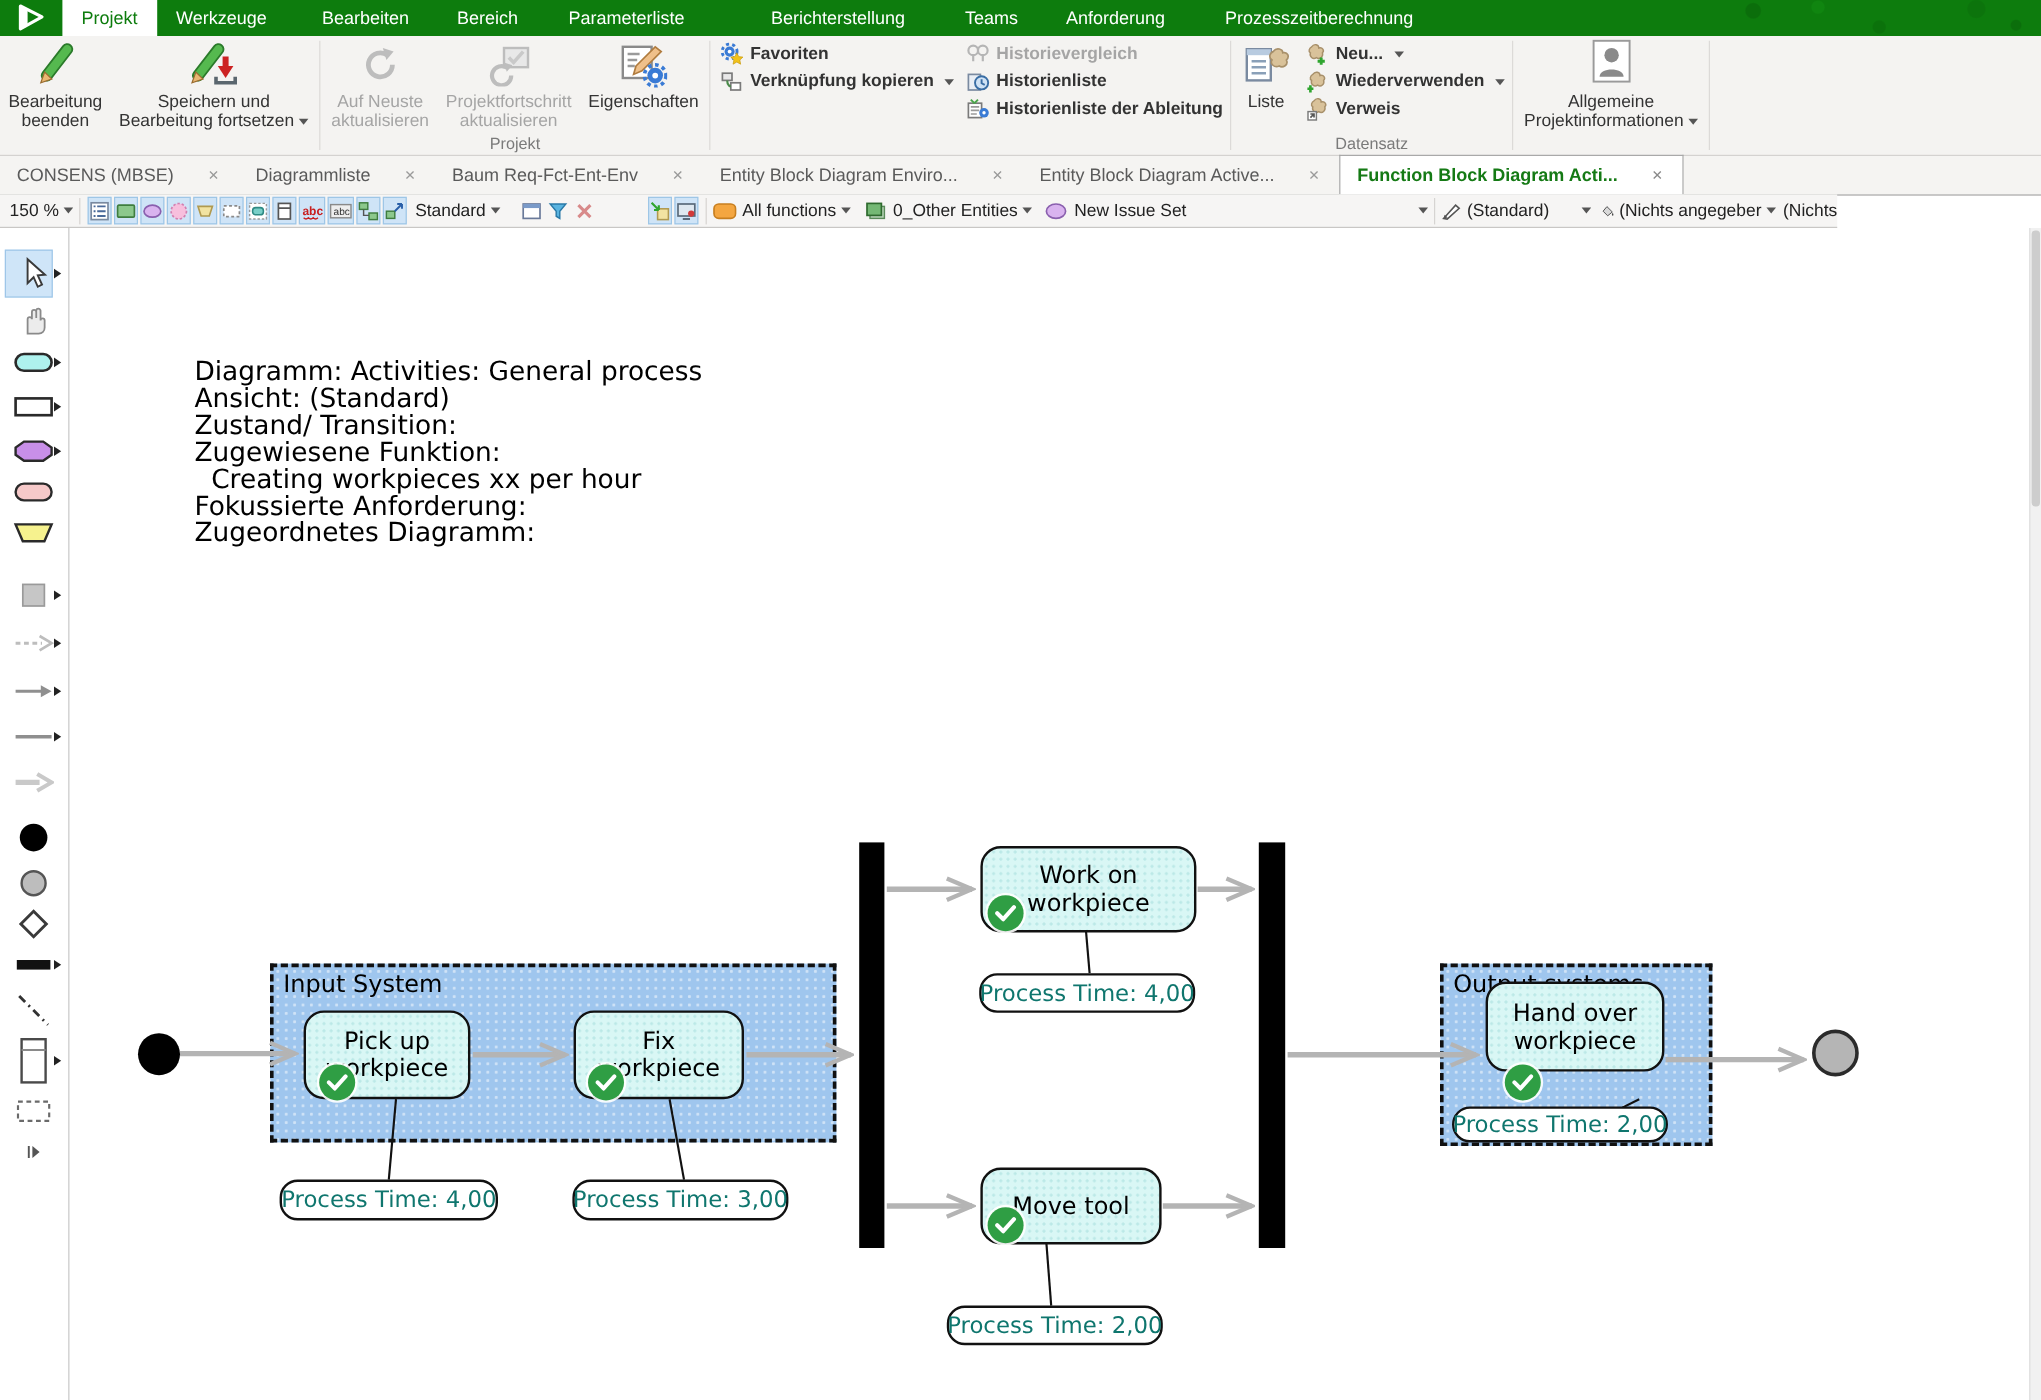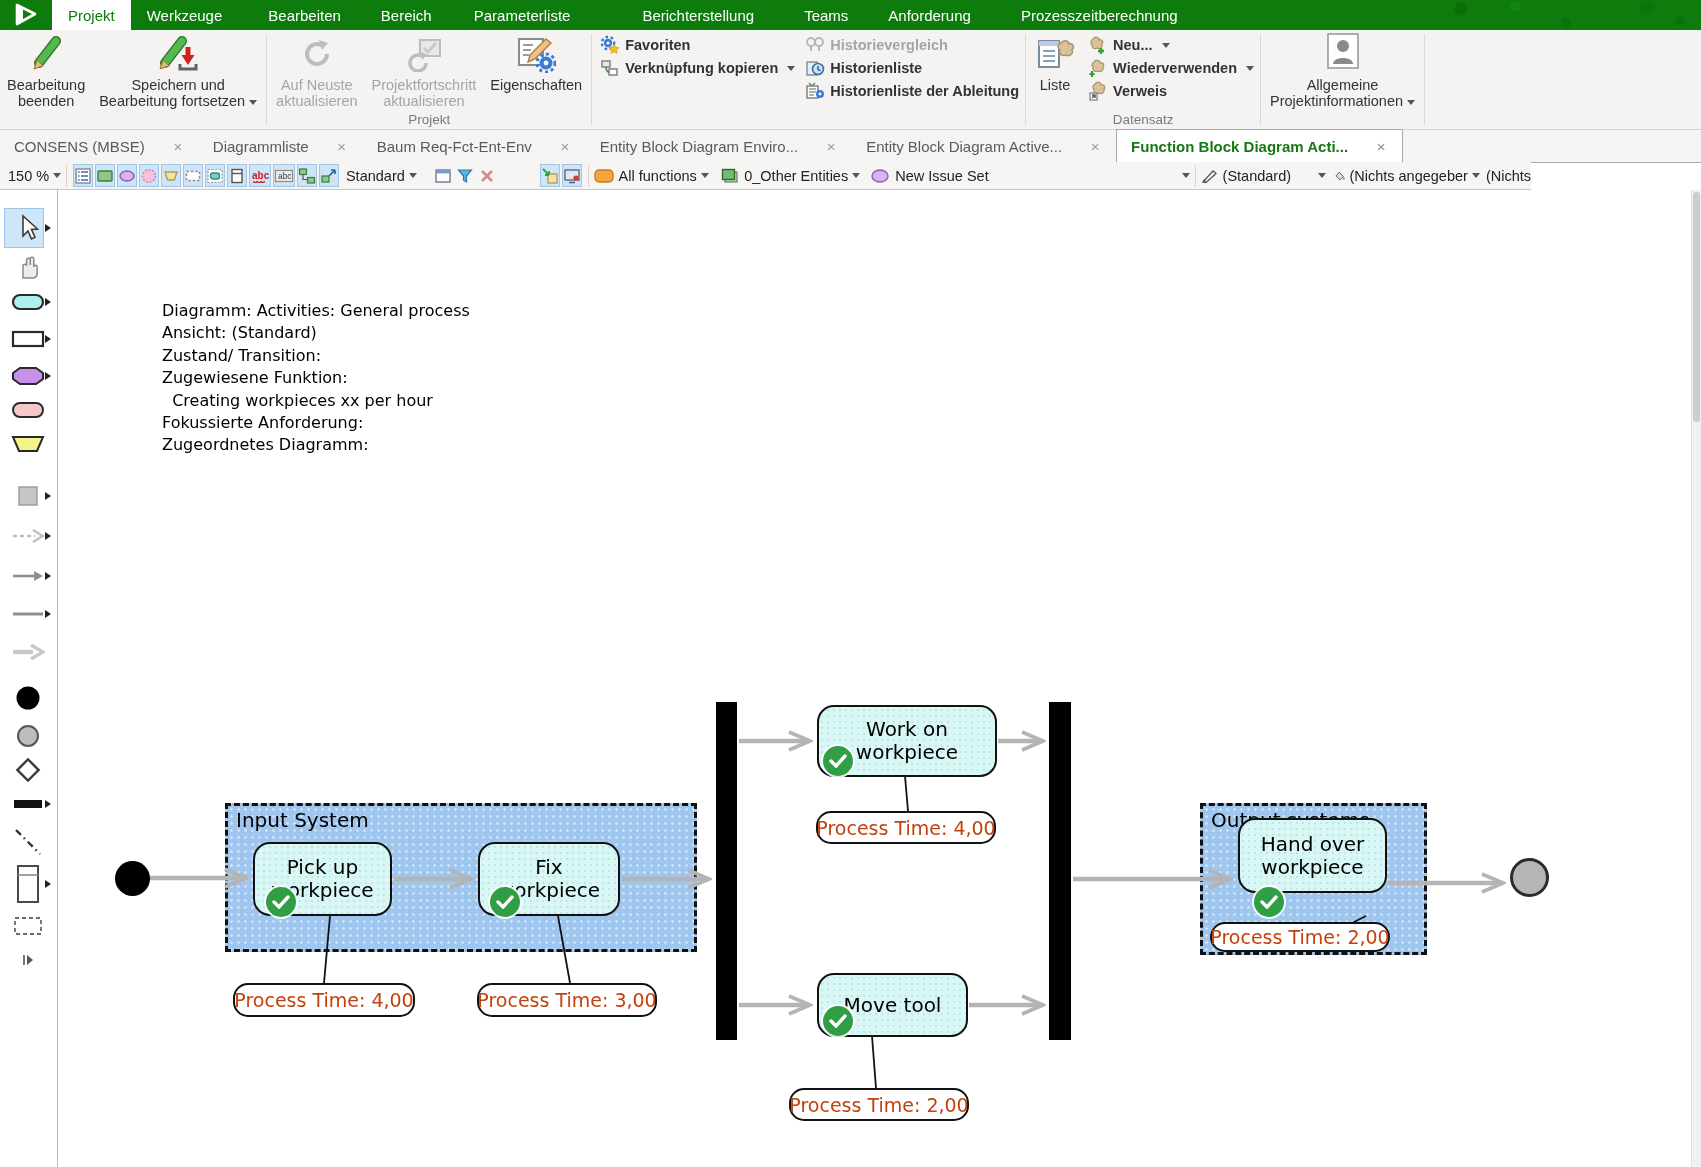--- a/index.html
+++ b/index.html
@@ -62,37 +62,37 @@
   .tool.selected::before{content:"";position:absolute;left:4px;top:-2px;width:38px;height:38px;
     background:#cfe5f8;border:1px solid #9ec6e8;z-index:0;}
   .tool svg{position:relative;z-index:1;}
 
   
   .canvas{position:absolute;left:58px;top:190px;width:1634px;height:977px;background:#fff;overflow:hidden;}
   .vscroll{position:absolute;right:0;top:190px;width:9px;height:977px;background:#f1f1f1;border-left:1px solid #dedede;}
   .vthumb{position:absolute;left:1px;top:2px;width:7px;height:230px;background:#cdcdcd;border-radius:3px;}
 
   .info-block{position:absolute;left:104px;top:110px;font-family:"DejaVu Sans",sans-serif;
-    font-size:16px;line-height:22.4px;color:#000;}
+    font-size:22px;line-height:22.4px;color:#000;}
   .info-line{white-space:pre;}
 
   .container-box{position:absolute;border:3px dashed #111;box-sizing:border-box;
     background-color:#9fc6ee;
     background-image:radial-gradient(rgba(255,255,255,.5) 1px,transparent 1.6px);background-size:7px 7px;}
   .container-label{position:absolute;left:8px;top:2px;font-family:"DejaVu Sans",sans-serif;font-size:20px;color:#000;}
 
   .activity{position:absolute;border:2.5px solid #111;border-radius:17px;box-sizing:border-box;
     background-color:#d9f7f5;
     background-image:radial-gradient(rgba(110,195,195,.28) 1px,transparent 1.5px);background-size:6px 6px;
     display:flex;align-items:center;justify-content:center;text-align:center;
     font-family:"DejaVu Sans",sans-serif;font-size:20px;line-height:1.15;color:#000;white-space:pre-line;}
 
   .ptime{position:absolute;border:2.2px solid #111;border-radius:15px;box-sizing:border-box;background:#fff;
     display:flex;align-items:center;justify-content:center;font-family:"DejaVu Sans",sans-serif;
-    font-size:19px;color:#c2410c;white-space:nowrap;}
+    font-size:19px;color:#0f766e;white-space:nowrap;}
 
   .startnode{position:absolute;border-radius:50%;background:#000;}
   .endnode{position:absolute;border-radius:50%;background:#b5b5b5;border:3px solid #2b2b2b;box-sizing:border-box;}
   .forkbar{position:absolute;background:#000;}
 
   .badge{position:absolute;width:30px;height:30px;border-radius:50%;background:#2f9e44;
     box-shadow:0 0 0 2px rgba(255,255,255,.9);display:flex;align-items:center;justify-content:center;}
   .edges{position:absolute;left:0;top:0;}
 </style>
 </head>

